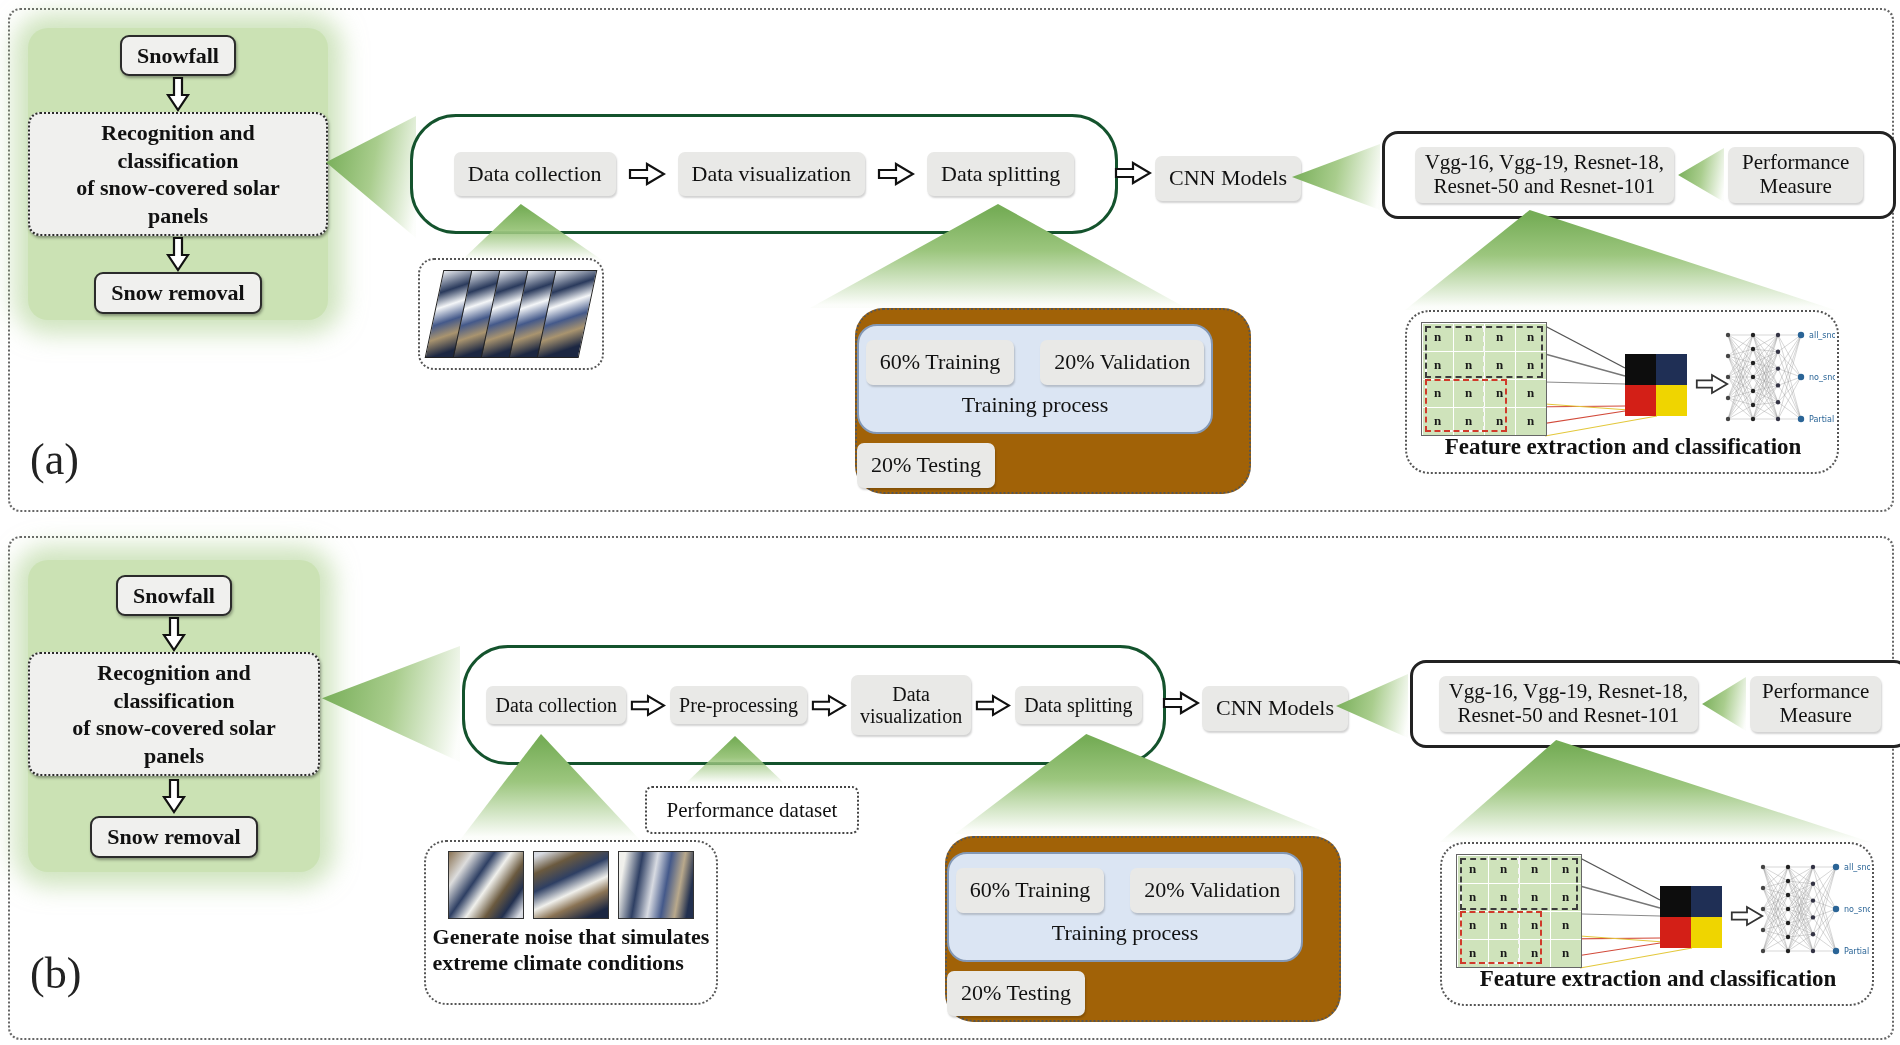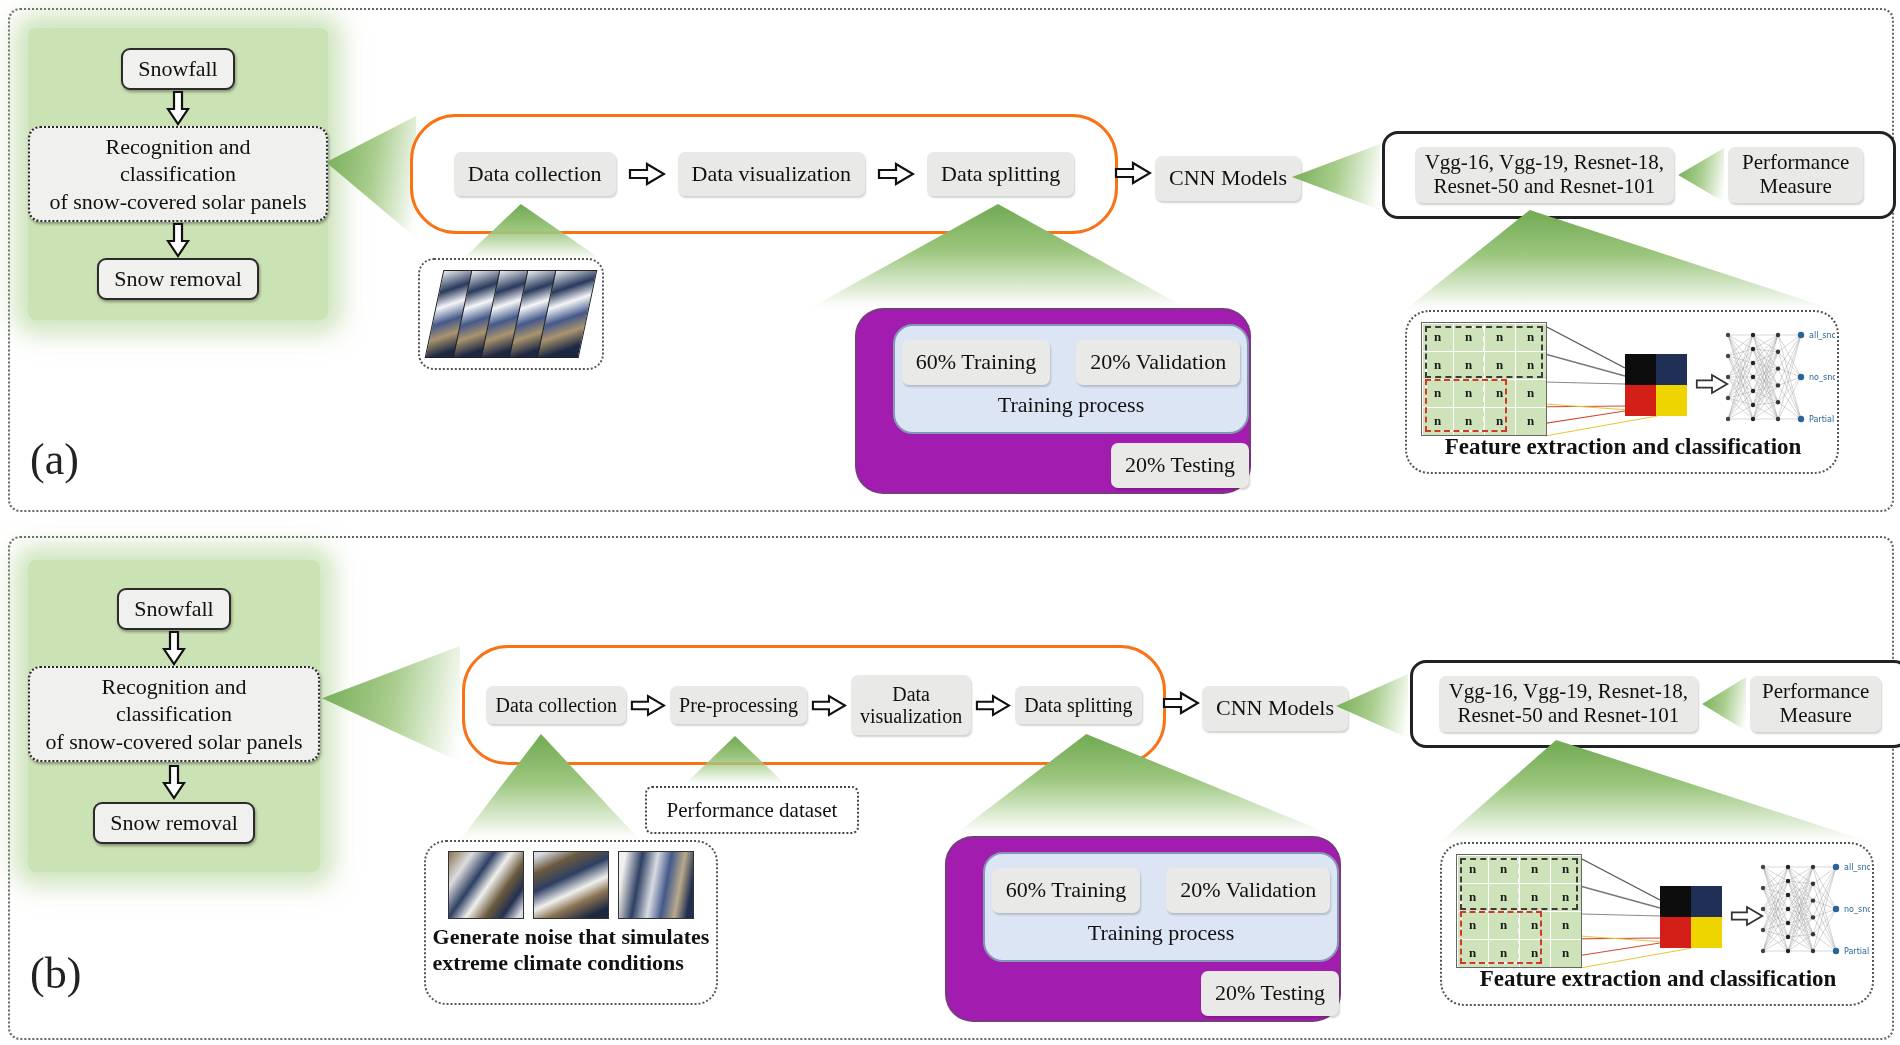--- a/index.html
+++ b/index.html
@@ -2,47 +2,47 @@
 <html><head>
 <meta charset="utf-8">
 <style>
   html,body{margin:0;padding:0;background:#fff;}
   .canvas{position:relative;width:1900px;height:1045px;background:#fff;
           font-family:"Liberation Serif", serif;color:#111;overflow:hidden;}
   .panel{position:absolute;left:8px;width:1882px;height:500px;border:2px dotted #666;
          border-radius:12px;background:#fff;}
   .panel-label{position:absolute;font-size:44px;color:#222;}
   
-  .green-box{position:absolute;background:#cbe2b4;border-radius:8px;
+  .green-box{position:absolute;background:#cbe2b4;border-radius:20px;
              box-shadow:0 0 24px 14px rgba(167,205,137,.55);
-             display:flex;flex-direction:column;align-items:center;justify-content:center;gap:0;}
+             display:flex;flex-direction:column;align-items:center;justify-content:center;gap:0;font-weight:bold;}
   .gbox{background:#f0f0ee;border:2px solid #2b2b2b;border-radius:9px;padding:5px 15px;
         font-size:22px;text-align:center;white-space:pre-line;line-height:1.25;
         box-shadow:1px 2px 3px rgba(0,0,0,.35);}
   .gbox.dotted{border:2px dotted #2b2b2b;border-radius:12px;}
   
-  .pipe-rect{position:absolute;border:3px solid #f97316;border-radius:46px;background:#fff;
+  .pipe-rect{position:absolute;border:3px solid #14532d;border-radius:46px;background:#fff;
              display:flex;align-items:center;justify-content:center;gap:12px;}
   .step{background:#e9e9e7;border-radius:7px;padding:10px 14px;font-size:22px;text-align:center;
         white-space:pre-line;line-height:1.12;box-shadow:1px 2px 2px rgba(0,0,0,.18);}
   .pipe-rect.pb{gap:4px;}
   .pipe-rect.pb .step{font-size:20px;padding:8px 9px;}
   .abs{position:absolute;}
   
   .harrow svg,.varrow svg{display:block;}
   
   .wedge{position:absolute;pointer-events:none;}
   .wl{background:linear-gradient(100deg,#76ad57 4%,#a9cd8d 50%,rgba(233,243,224,.12) 96%);}
   .wd{background:linear-gradient(to bottom,#76ad57 6%,#9cc67e 45%,rgba(233,243,224,.15) 97%);}
   
   .vgg-rect{position:absolute;border:3px solid #222;border-radius:16px;background:#fff;
             display:flex;align-items:center;justify-content:center;gap:4px;padding:0 8px;}
   
-  .split-box{position:absolute;border:2px dotted #555;border-radius:28px;background:#a21caf;
-             display:flex;flex-direction:column;align-items:flex-end;}
+  .split-box{position:absolute;border:2px dotted #555;border-radius:28px;background:#a16207;
+             display:flex;flex-direction:column;align-items:flex-start;}
   .blue-box{margin-top:14px;width:352px;height:106px;background:#dbe5f3;border:2.5px solid #8398b5;
             border-radius:20px;display:flex;flex-direction:column;align-items:center;
             justify-content:center;gap:7px;}
   .blue-row{display:flex;gap:26px;}
   .process-label{font-size:22px;}
   .testing{margin-top:9px;}
   
   .photos-stack{position:absolute;border:2px dotted #555;border-radius:16px;overflow:hidden;background:#fff;}
   .card{position:absolute;width:40px;height:86px;top:10px;border:1px solid #222;transform:skewX(-12deg);
         background:linear-gradient(160deg,#e8ebf0 0%,#2a3a5c 22%,#f4f6f8 38%,#44598a 55%,#a9946f 70%,#1c2742 88%);}

